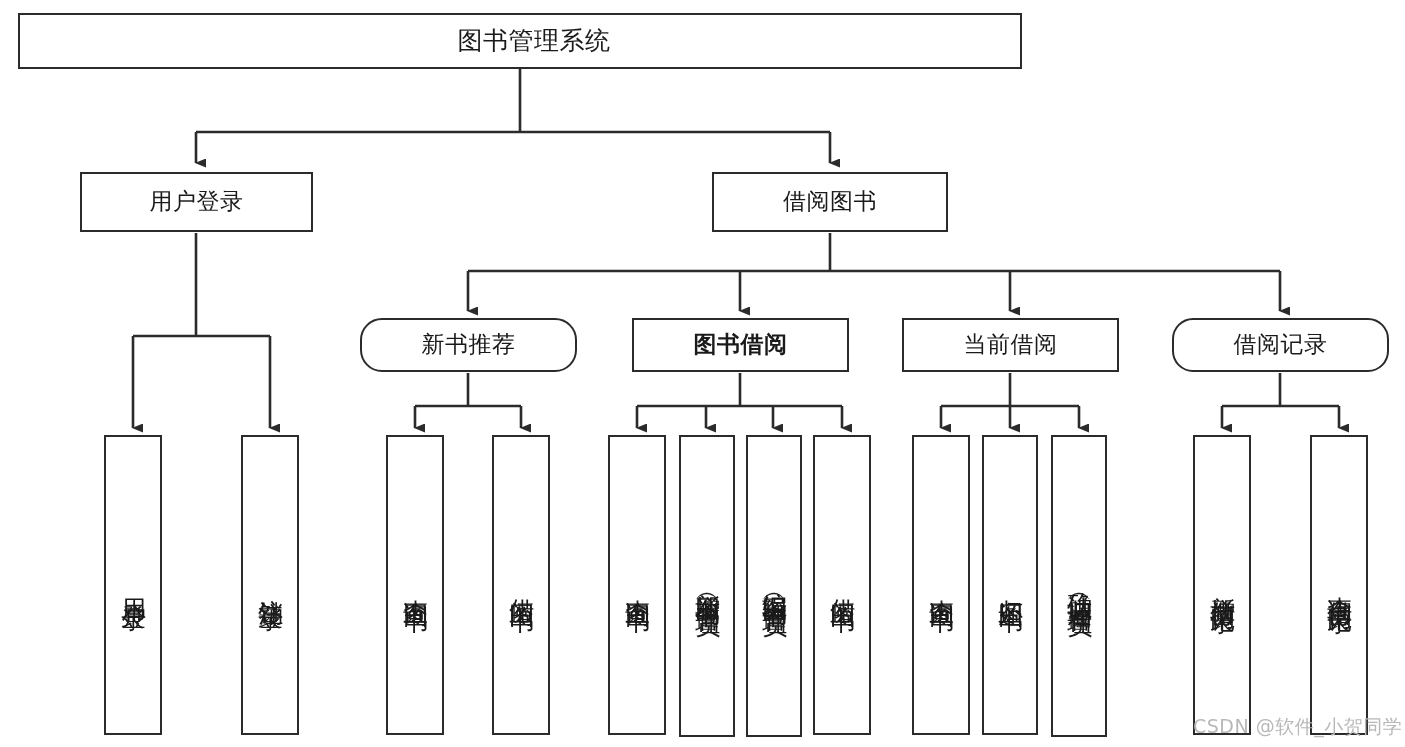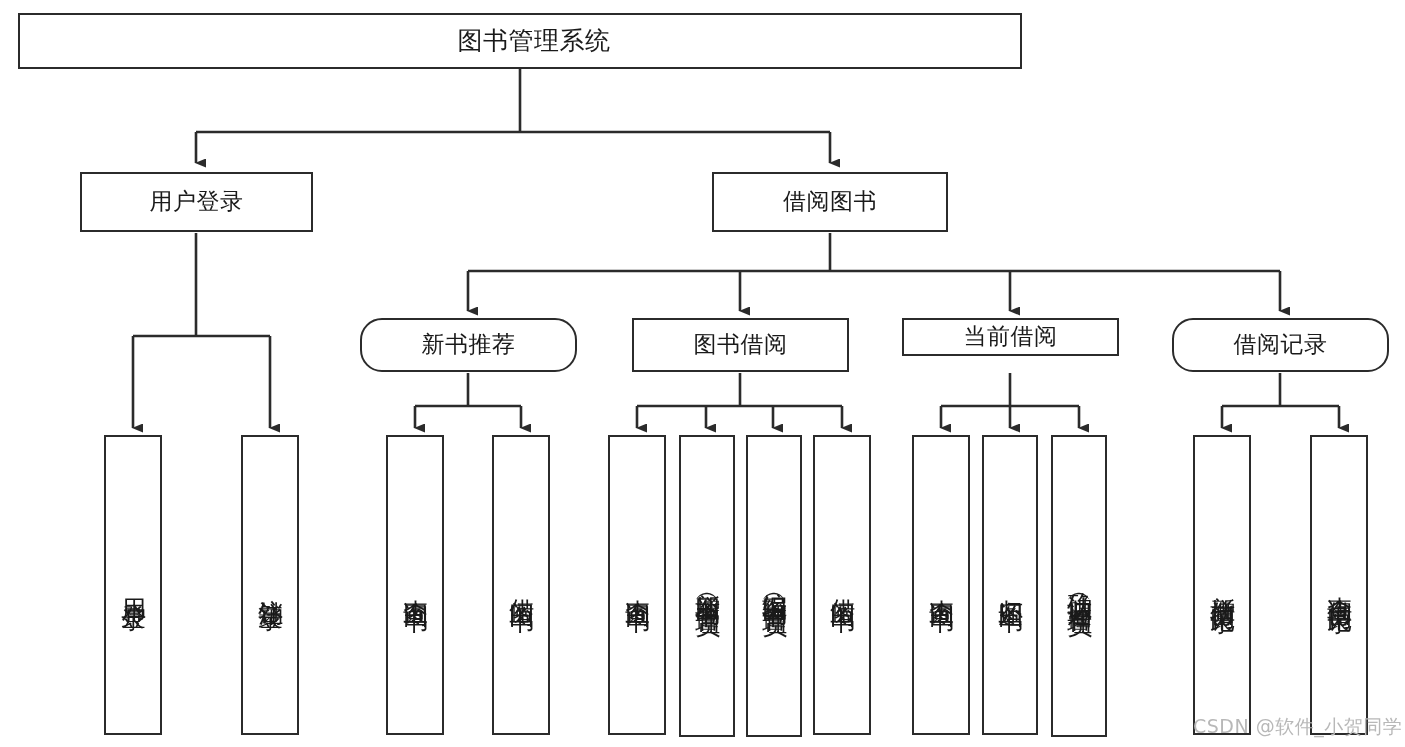--- a/index.html
+++ b/index.html
@@ -132,24 +132,24 @@
   <div class="node horizontal" style="left:80px; top:172px; width:233px; height:60px;">
     <span class="node-label">用户登录</span>
   </div>
   <div class="node horizontal" style="left:712px; top:172px; width:236px; height:60px;">
     <span class="node-label">借阅图书</span>
   </div>
 
   <div class="node horizontal" style="left:360px; top:318px; width:217px; height:54px;border-radius:22px;">
     <span class="node-label">新书推荐</span>
   </div>
-  <div class="node horizontal" style="left:632px; top:318px; width:217px; height:54px;">
+  <div class="node horizontal" style="left:632px; top:318px; width:217px; height:54px;font-weight:bold;">
     <span class="node-label">图书借阅</span>
   </div>
-  <div class="node horizontal" style="left:902px; top:318px; width:217px; height:38px;">
+  <div class="node horizontal" style="left:902px; top:318px; width:217px; height:54px;">
     <span class="node-label">当前借阅</span>
   </div>
   <div class="node horizontal" style="left:1172px; top:318px; width:217px; height:54px;border-radius:21px;">
     <span class="node-label">借阅记录</span>
   </div>
 
   <div class="node vertical" style="left:104px; top:435px; width:58px; height:300px;">
     <span class="node-label">用户登录</span>
   </div>
   <div class="node vertical" style="left:241px; top:435px; width:58px; height:300px;">

